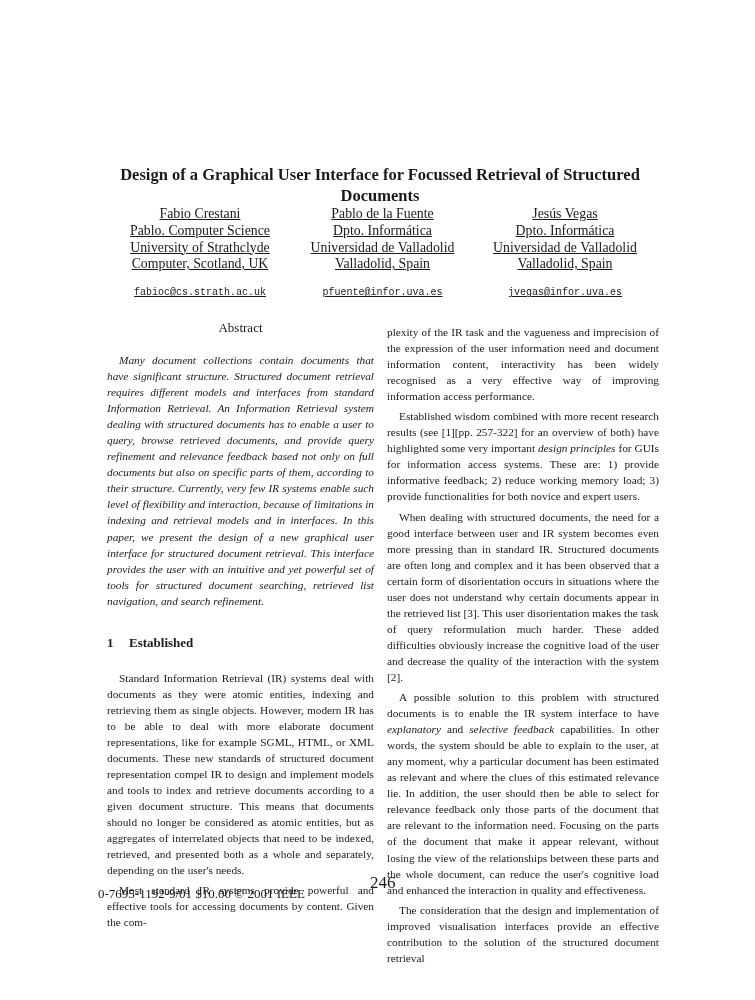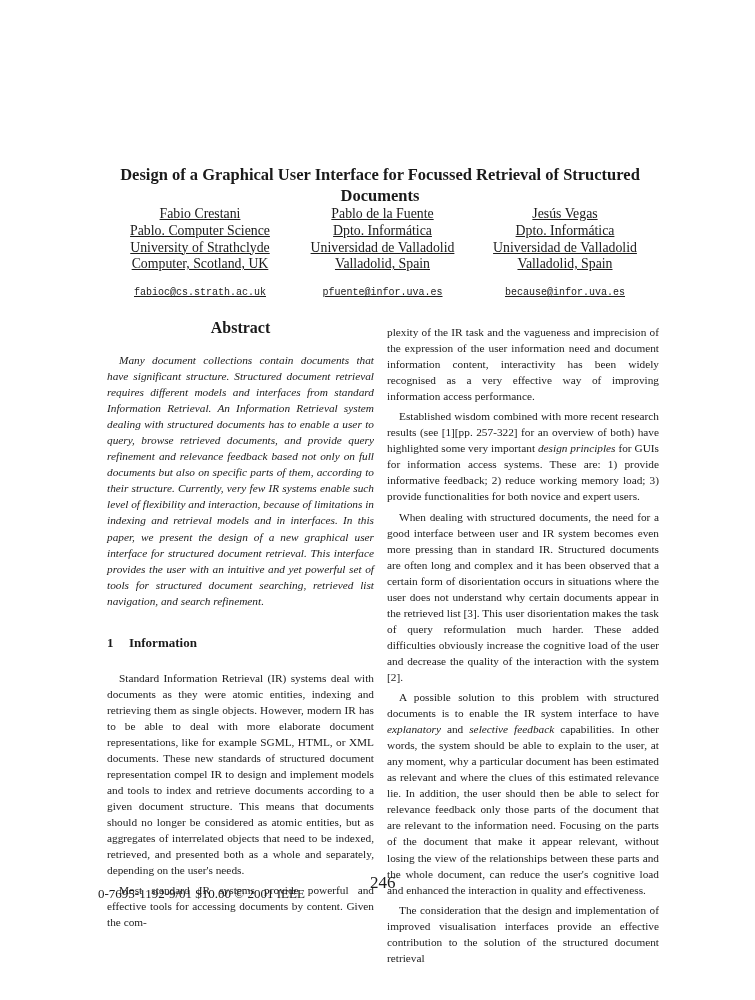--- a/index.html
+++ b/index.html
@@ -14,21 +14,21 @@
   }
   .authors {
     position: absolute; left: 110px; top: 206px; width: 545px;
     display: flex; justify-content: space-between;
   }
   .author { text-align: center; font-size: 13.8px; line-height: 16.8px; width: 180px; text-decoration: underline; }
   .author .email { font-family: "Liberation Mono", "DejaVu Sans Mono", monospace; font-size: 10px; margin-top: 12px; }
   .col { position: absolute; font-size: 11.3px; line-height: 16.05px; text-align: justify; }
   .col.left { left: 107px; top: 320px; width: 267px; }
   .col.right { left: 387px; top: 320px; width: 272px; }
-  .abs-head { text-align: center; font-weight: bold; font-size: 16px; margin: 0 0 16px 0; line-height: 16px; }
+  .abs-head { text-align: center; font-weight: normal; font-size: 13px; margin: 0 0 16px 0; line-height: 16px; }
   .abstract { font-style: italic; text-indent: 12px; margin: 0; }
   .sec-head { font-weight: bold; font-size: 13px; margin: 26px 0 19px 0; line-height: 16px; }
   .sec-head .num { display: inline-block; width: 22px; }
   p { margin: 4px 0 4px 0; text-indent: 12px; }
   p.cont { text-indent: 0; }
   .pagenum { position: absolute; left: 370px; top: 873px; font-size: 17px; }
   .footer { position: absolute; left: 98px; top: 886px; font-size: 13px; }
 </style>
 </head>
 <body>
@@ -48,29 +48,29 @@
     <div>Dpto. Informática</div>
     <div>Universidad de Valladolid</div>
     <div>Valladolid, Spain</div>
     <div class="email">pfuente@infor.uva.es</div>
   </div>
   <div class="author">
     <div>Jesús Vegas</div>
     <div>Dpto. Informática</div>
     <div>Universidad de Valladolid</div>
     <div>Valladolid, Spain</div>
-    <div class="email">because@infor.uva.es</div>
+    <div class="email">jvegas@infor.uva.es</div>
   </div>
 </div>
 
 <div class="col left">
   <div class="abs-head">Abstract</div>
   <div class="abstract">Many document collections contain documents that have significant structure. Structured document retrieval requires different models and interfaces from standard Information Retrieval. An Information Retrieval system dealing with structured documents has to enable a user to query, browse retrieved documents, and provide query refinement and relevance feedback based not only on full documents but also on specific parts of them, according to their structure. Currently, very few IR systems enable such level of flexibility and interaction, because of limitations in indexing and retrieval models and in interfaces. In this paper, we present the design of a new graphical user interface for structured document retrieval. This interface provides the user with an intuitive and yet powerful set of tools for structured document searching, retrieved list navigation, and search refinement.</div>
   <div class="sec-head">
-    <span class="num">1</span><span>Information</span>
+    <span class="num">1</span><span>Established</span>
   </div>
   <p>Standard Information Retrieval (IR) systems deal with documents as they were atomic entities, indexing and retrieving them as single objects. However, modern IR has to be able to deal with more elaborate document representations, like for example SGML, HTML, or XML documents. These new standards of structured document representation compel IR to design and implement models and tools to index and retrieve documents according to a given document structure. This means that documents should no longer be considered as atomic entities, but as aggregates of interrelated objects that need to be indexed, retrieved, and presented both as a whole and separately, depending on the user's needs.</p>
   <p>Most standard IR systems provide powerful and effective tools for accessing documents by content. Given the com-</p>
 </div>
 
 <div class="col right">
   <p class="cont">plexity of the IR task and the vagueness and imprecision of the expression of the user information need and document information content, interactivity has been widely recognised as a very effective way of improving information access performance.</p>
   <p><span>Established wisdom combined with more recent research results (see [1][pp. 257-322] for an overview of both) have highlighted some very important </span><em>design principles</em><span> for GUIs for information access systems. These are: 1) provide informative feedback; 2) reduce working memory load; 3) provide functionalities for both novice and expert users.</span></p>
   <p>When dealing with structured documents, the need for a good interface between user and IR system becomes even more pressing than in standard IR. Structured documents are often long and complex and it has been observed that a certain form of disorientation occurs in situations where the user does not understand why certain documents appear in the retrieved list [3]. This user disorientation makes the task of query reformulation much harder. These added difficulties obviously increase the cognitive load of the user and decrease the quality of the interaction with the system [2].</p>
   <p><span>A possible solution to this problem with structured documents is to enable the IR system interface to have </span><em>explanatory</em><span> and </span><em>selective feedback</em><span> capabilities. In other words, the system should be able to explain to the user, at any moment, why a particular document has been estimated as relevant and where the clues of this estimated relevance lie. In addition, the user should then be able to select for relevance feedback only those parts of the document that are relevant to the information need. Focusing on the parts of the document that make it appear relevant, without losing the view of the relationships between these parts and the whole document, can reduce the user's cognitive load and enhanced the interaction in quality and effectiveness.</span></p>

